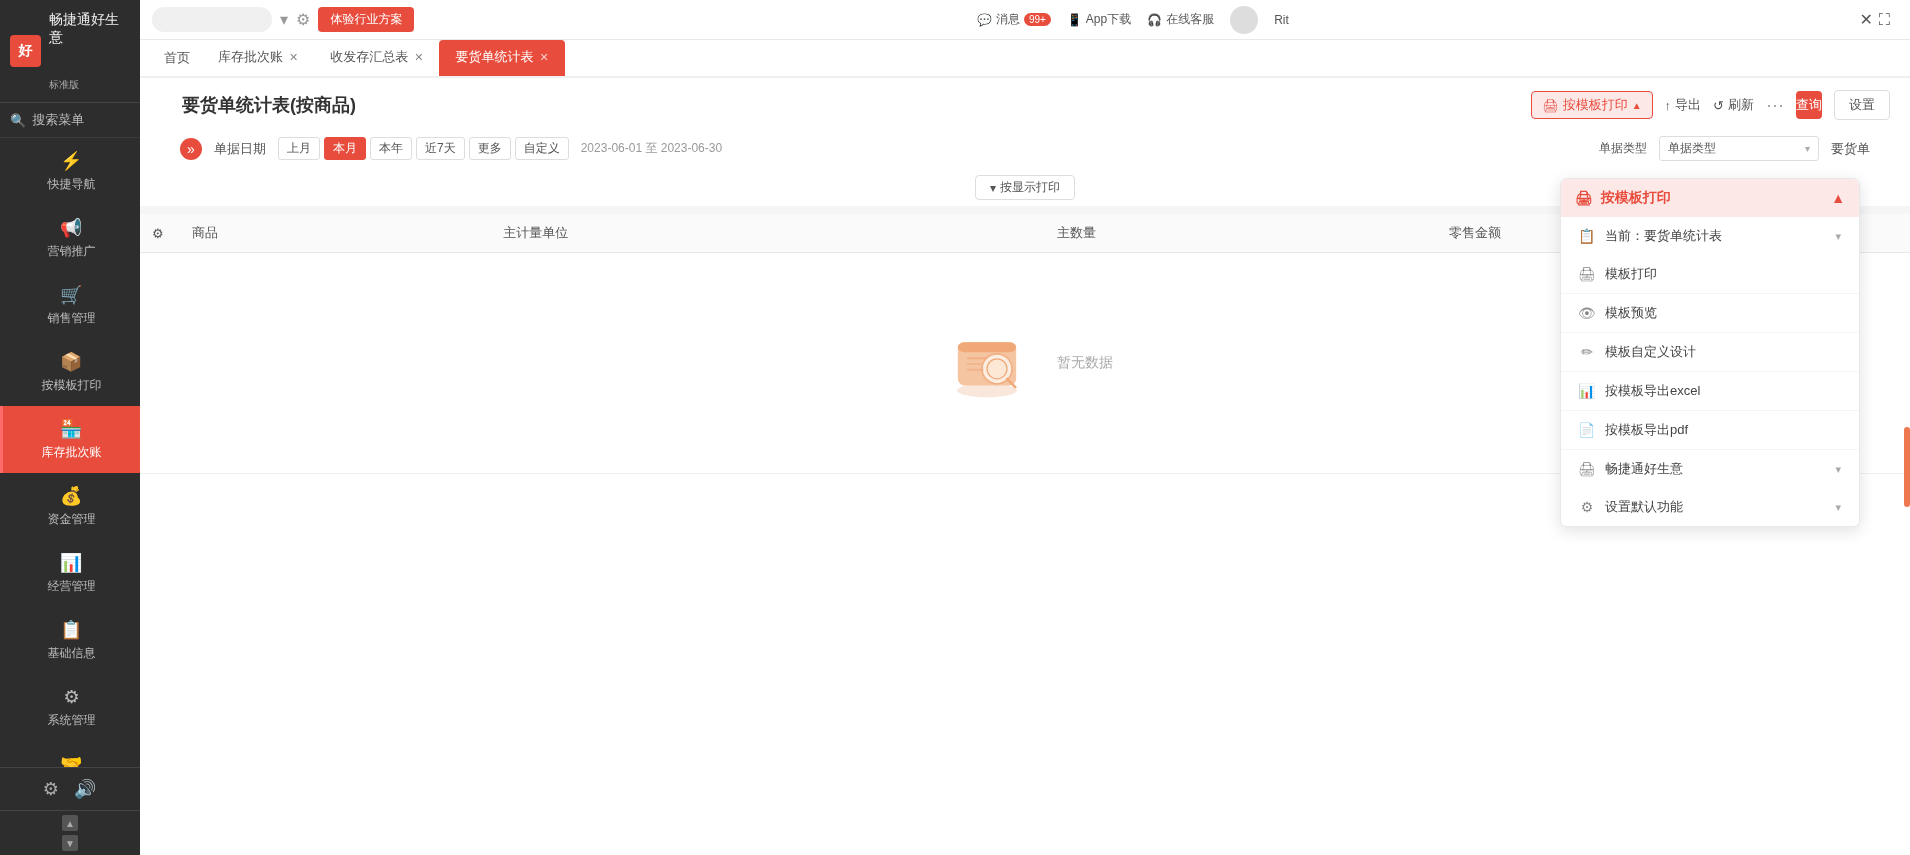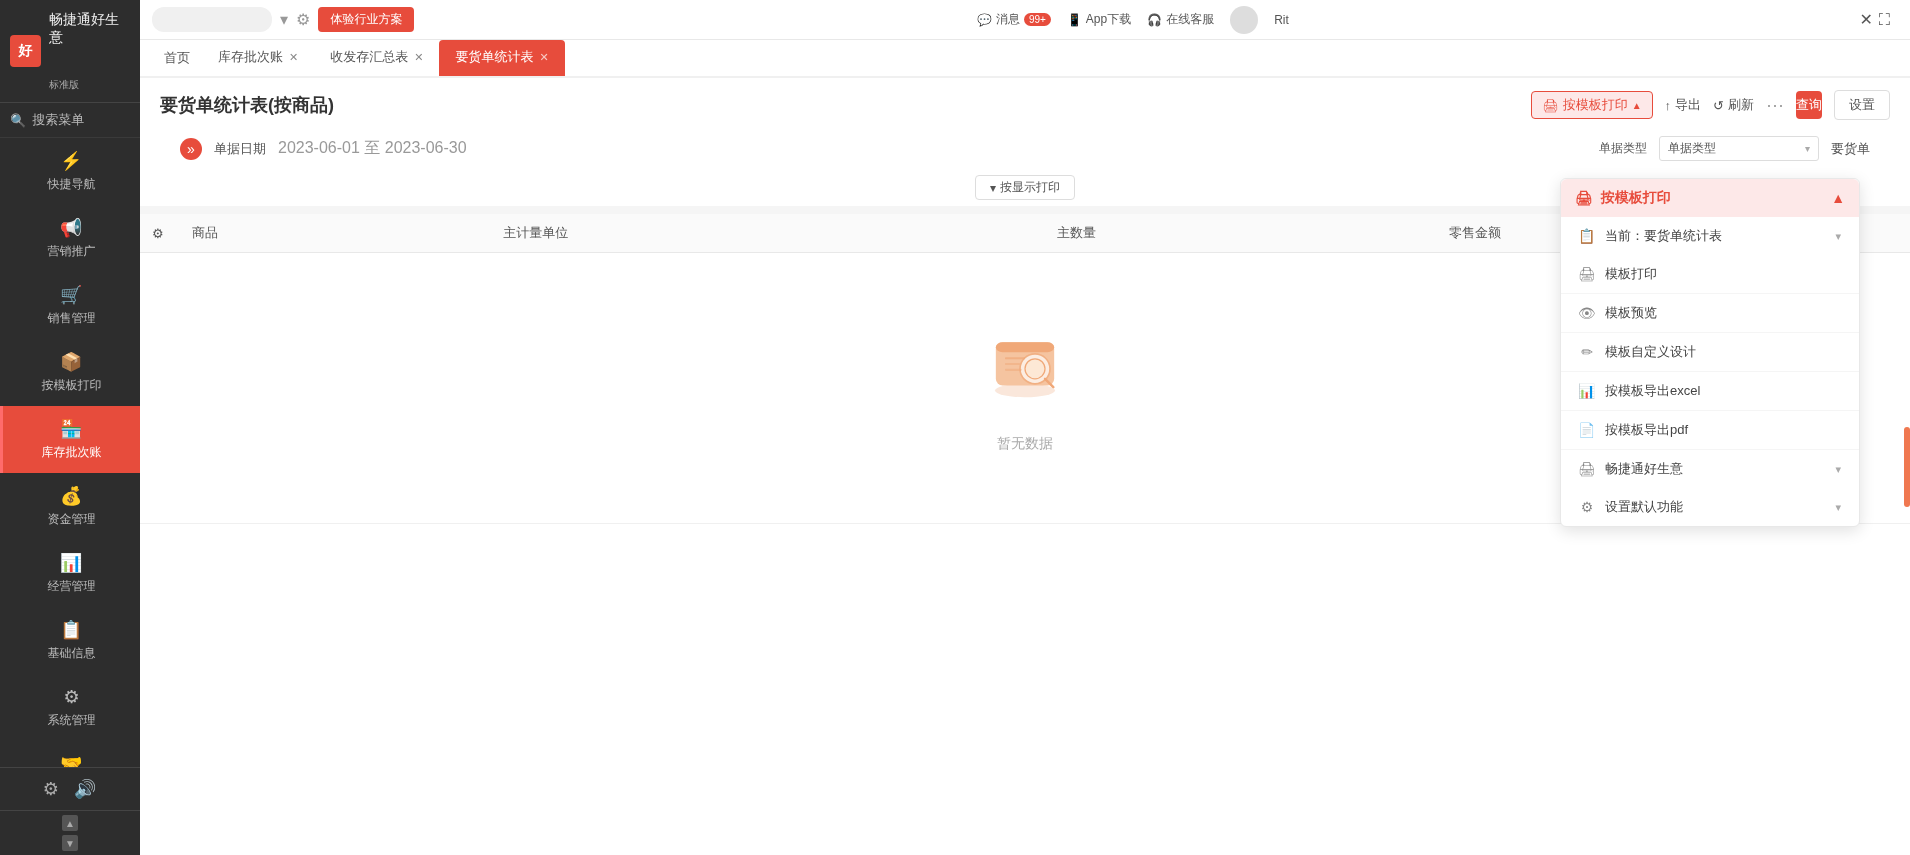--- a/index.html
+++ b/index.html
@@ -173,20 +173,21 @@
     .page-title-row {
       display: flex;
       align-items: center;
       justify-content: space-between;
       padding-bottom: 8px;
     }
     .page-title {
       font-size: 18px;
       font-weight: bold;
       color: #333;
+      margin-left: 22px;
     }
     .page-actions {
       display: flex;
       align-items: center;
       gap: 12px;
     }
     .action-btn {
       display: flex; align-items: center; gap: 4px;
       font-size: 13px; color: #555; cursor: pointer;
     }
@@ -229,21 +230,21 @@
       font-size: 12px;
       color: #555;
       cursor: pointer;
       background: white;
     }
     .date-btn.active {
       background: #e74c3c;
       color: white;
       border-color: #e74c3c;
     }
-    .date-range { font-size: 16px; color: #999; }
+    .date-range { font-size: 12px; color: #999; }
     .filter-select {
       display: flex; align-items: center; gap: 4px;
       border: 1px solid #ddd;
       border-radius: 3px;
       padding: 3px 8px;
       font-size: 12px;
       color: #555;
       cursor: pointer;
       background: white;
       min-width: 160px;
@@ -294,25 +295,25 @@
       border-bottom: 1px solid #f0f0f0;
     }
     .settings-icon-cell {
       width: 40px; text-align: center;
       color: #999; cursor: pointer;
     }
 
     
     .empty-state {
       display: flex;
-      flex-direction: column;
+      flex-direction: row;
       align-items: center;
       justify-content: center;
       padding: 60px 0;
-      gap: 32px;
+      gap: 20px;
     }
     .empty-icon {
       width: 100px; height: 80px;
       position: relative;
     }
     .empty-icon svg { width: 100%; height: 100%; }
     .empty-text { font-size: 14px; color: #aaa; }
 
     
     .dropdown-panel {
@@ -533,20 +534,28 @@
           </div>
           <span class="action-more">···</span>
           <button style="background:#e74c3c;color:white;border:none;border-radius:4px;padding:5px 0;font-size:13px;cursor:pointer;">查询</button>
           <button style="background:white;color:#555;border:1px solid #ddd;border-radius:4px;padding:5px 14px;font-size:13px;cursor:pointer;">设置</button>
         </div>
       </div>
 
       <div class="filter-row">
         <button class="filter-expand-btn">»</button>
         <span class="filter-label">单据日期</span>
+        <div class="date-btns">
+          <button class="date-btn">上月</button>
+          <button class="date-btn active">本月</button>
+          <button class="date-btn">本年</button>
+          <button class="date-btn">近7天</button>
+          <button class="date-btn">更多</button>
+          <button class="date-btn">自定义</button>
+        </div>
         <span class="date-range">2023-06-01 至 2023-06-30</span>
         <div style="flex:1;"></div>
         <span class="filter-tag-label">单据类型</span>
         <div class="filter-select">
           <span>单据类型</span>
           <span style="margin-left:auto;font-size:10px;color:#aaa;">▾</span>
         </div>
         <span style="font-size:13px;color:#555;">要货单</span>
       </div>
 

